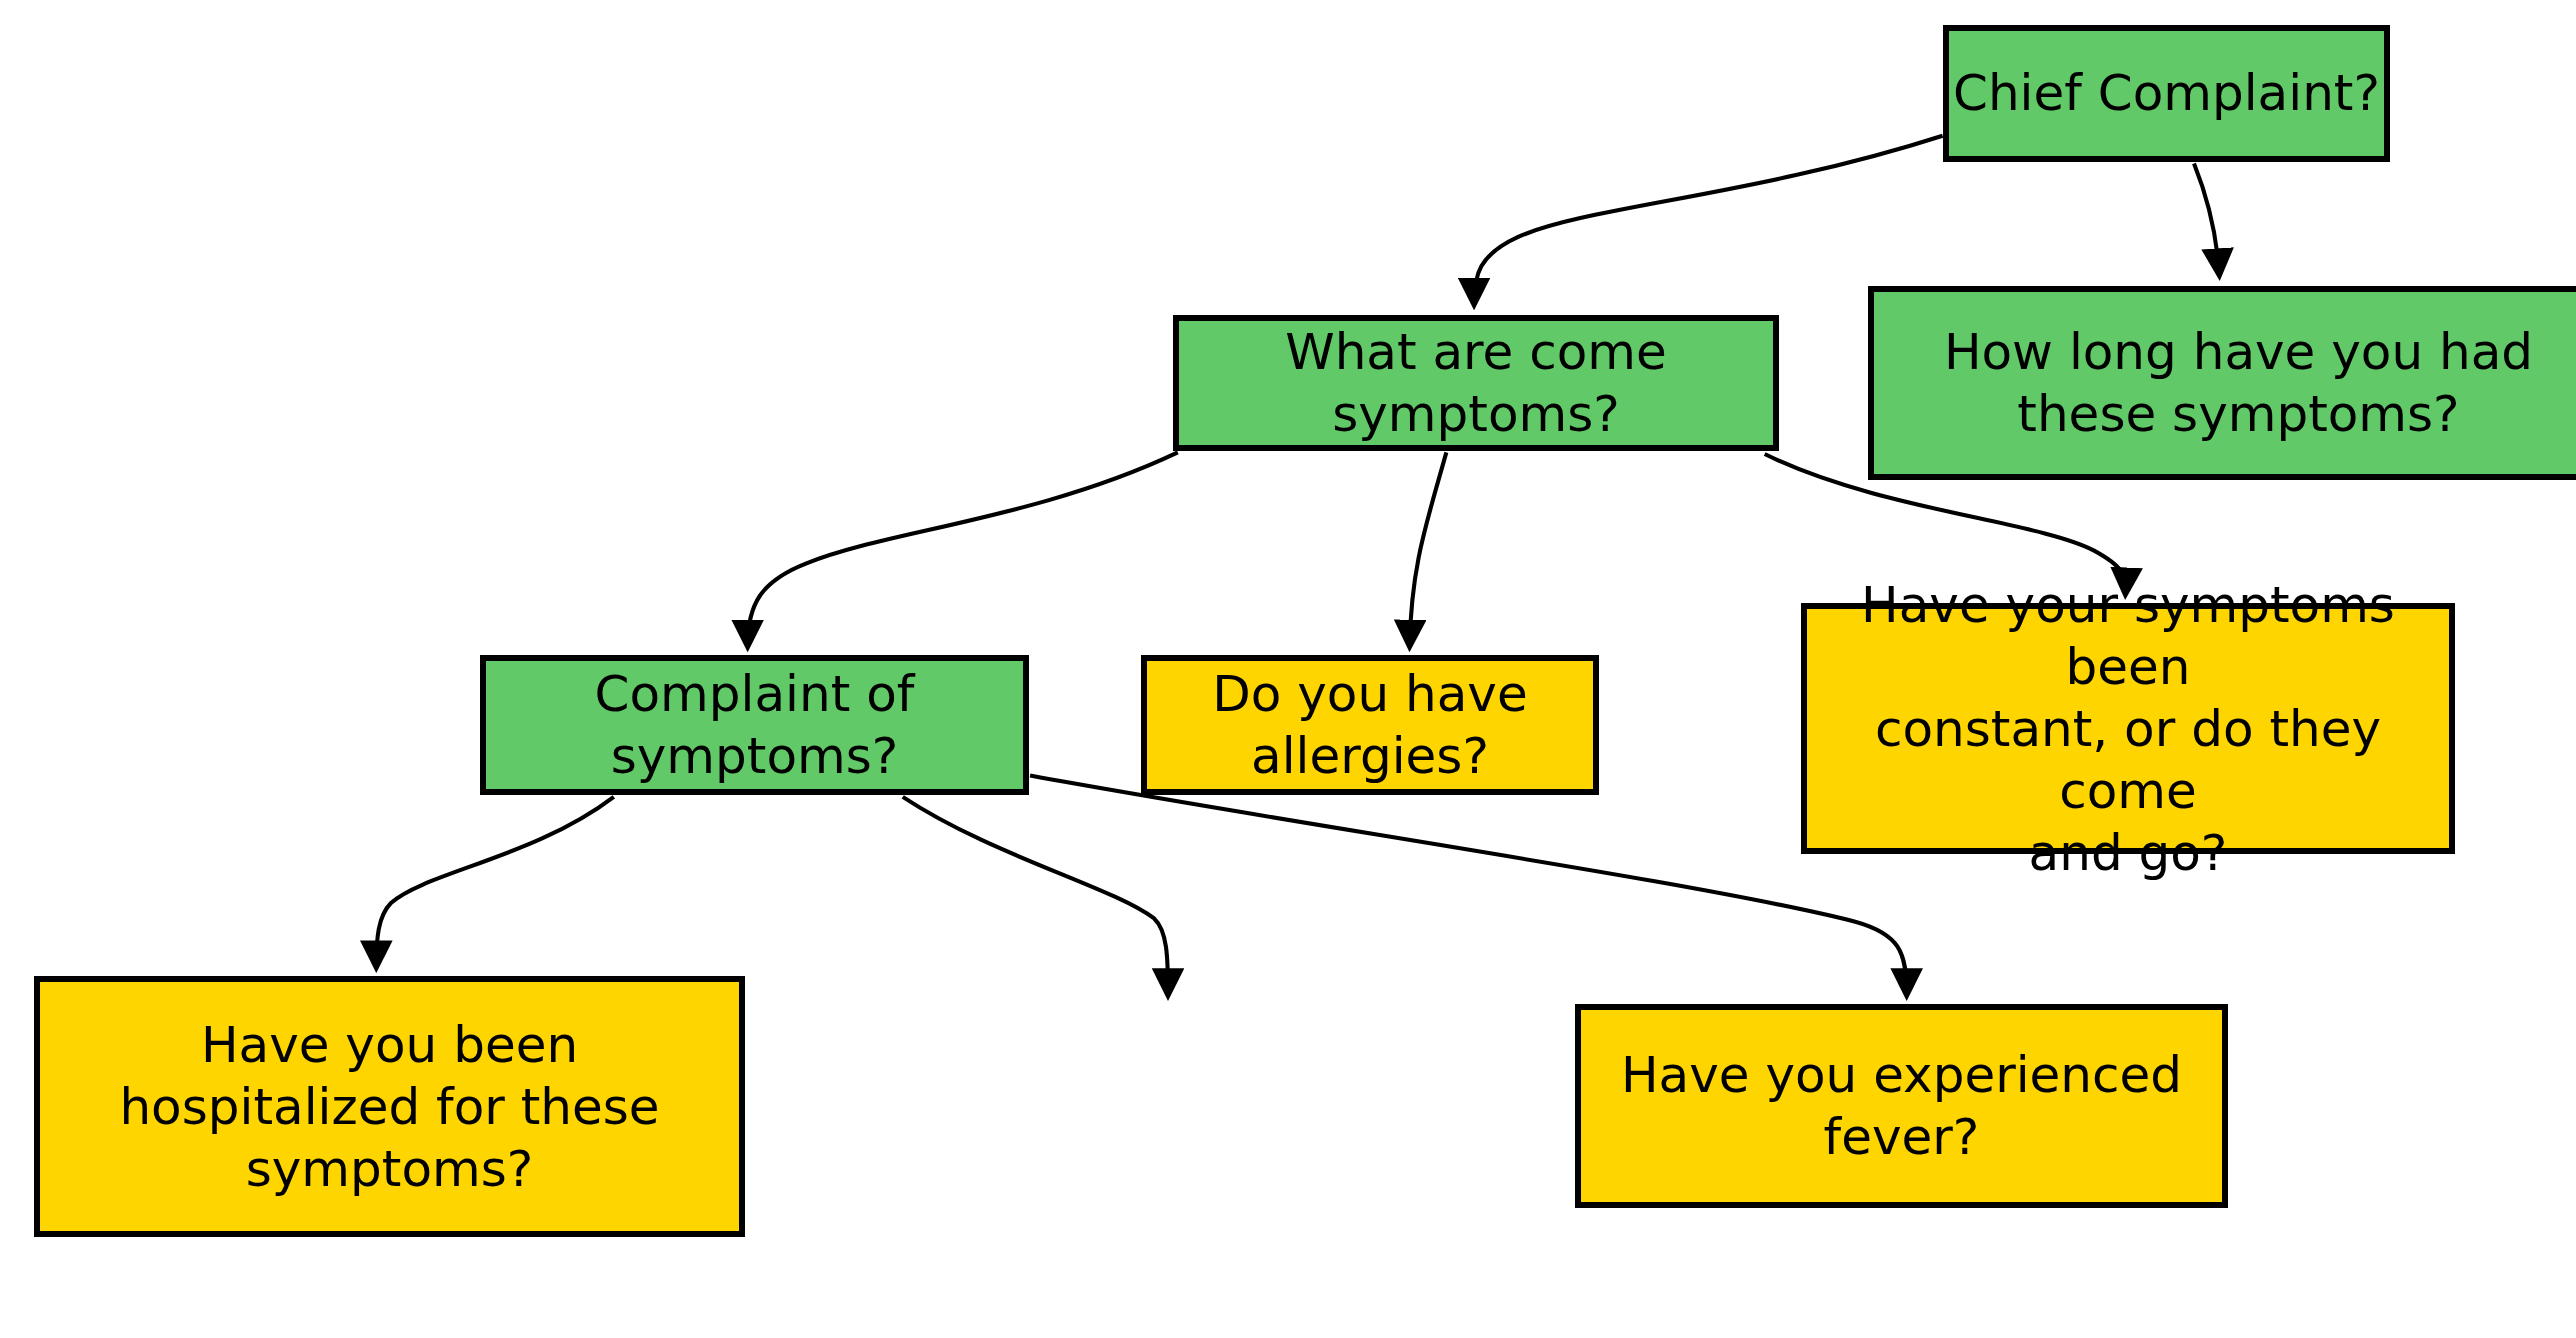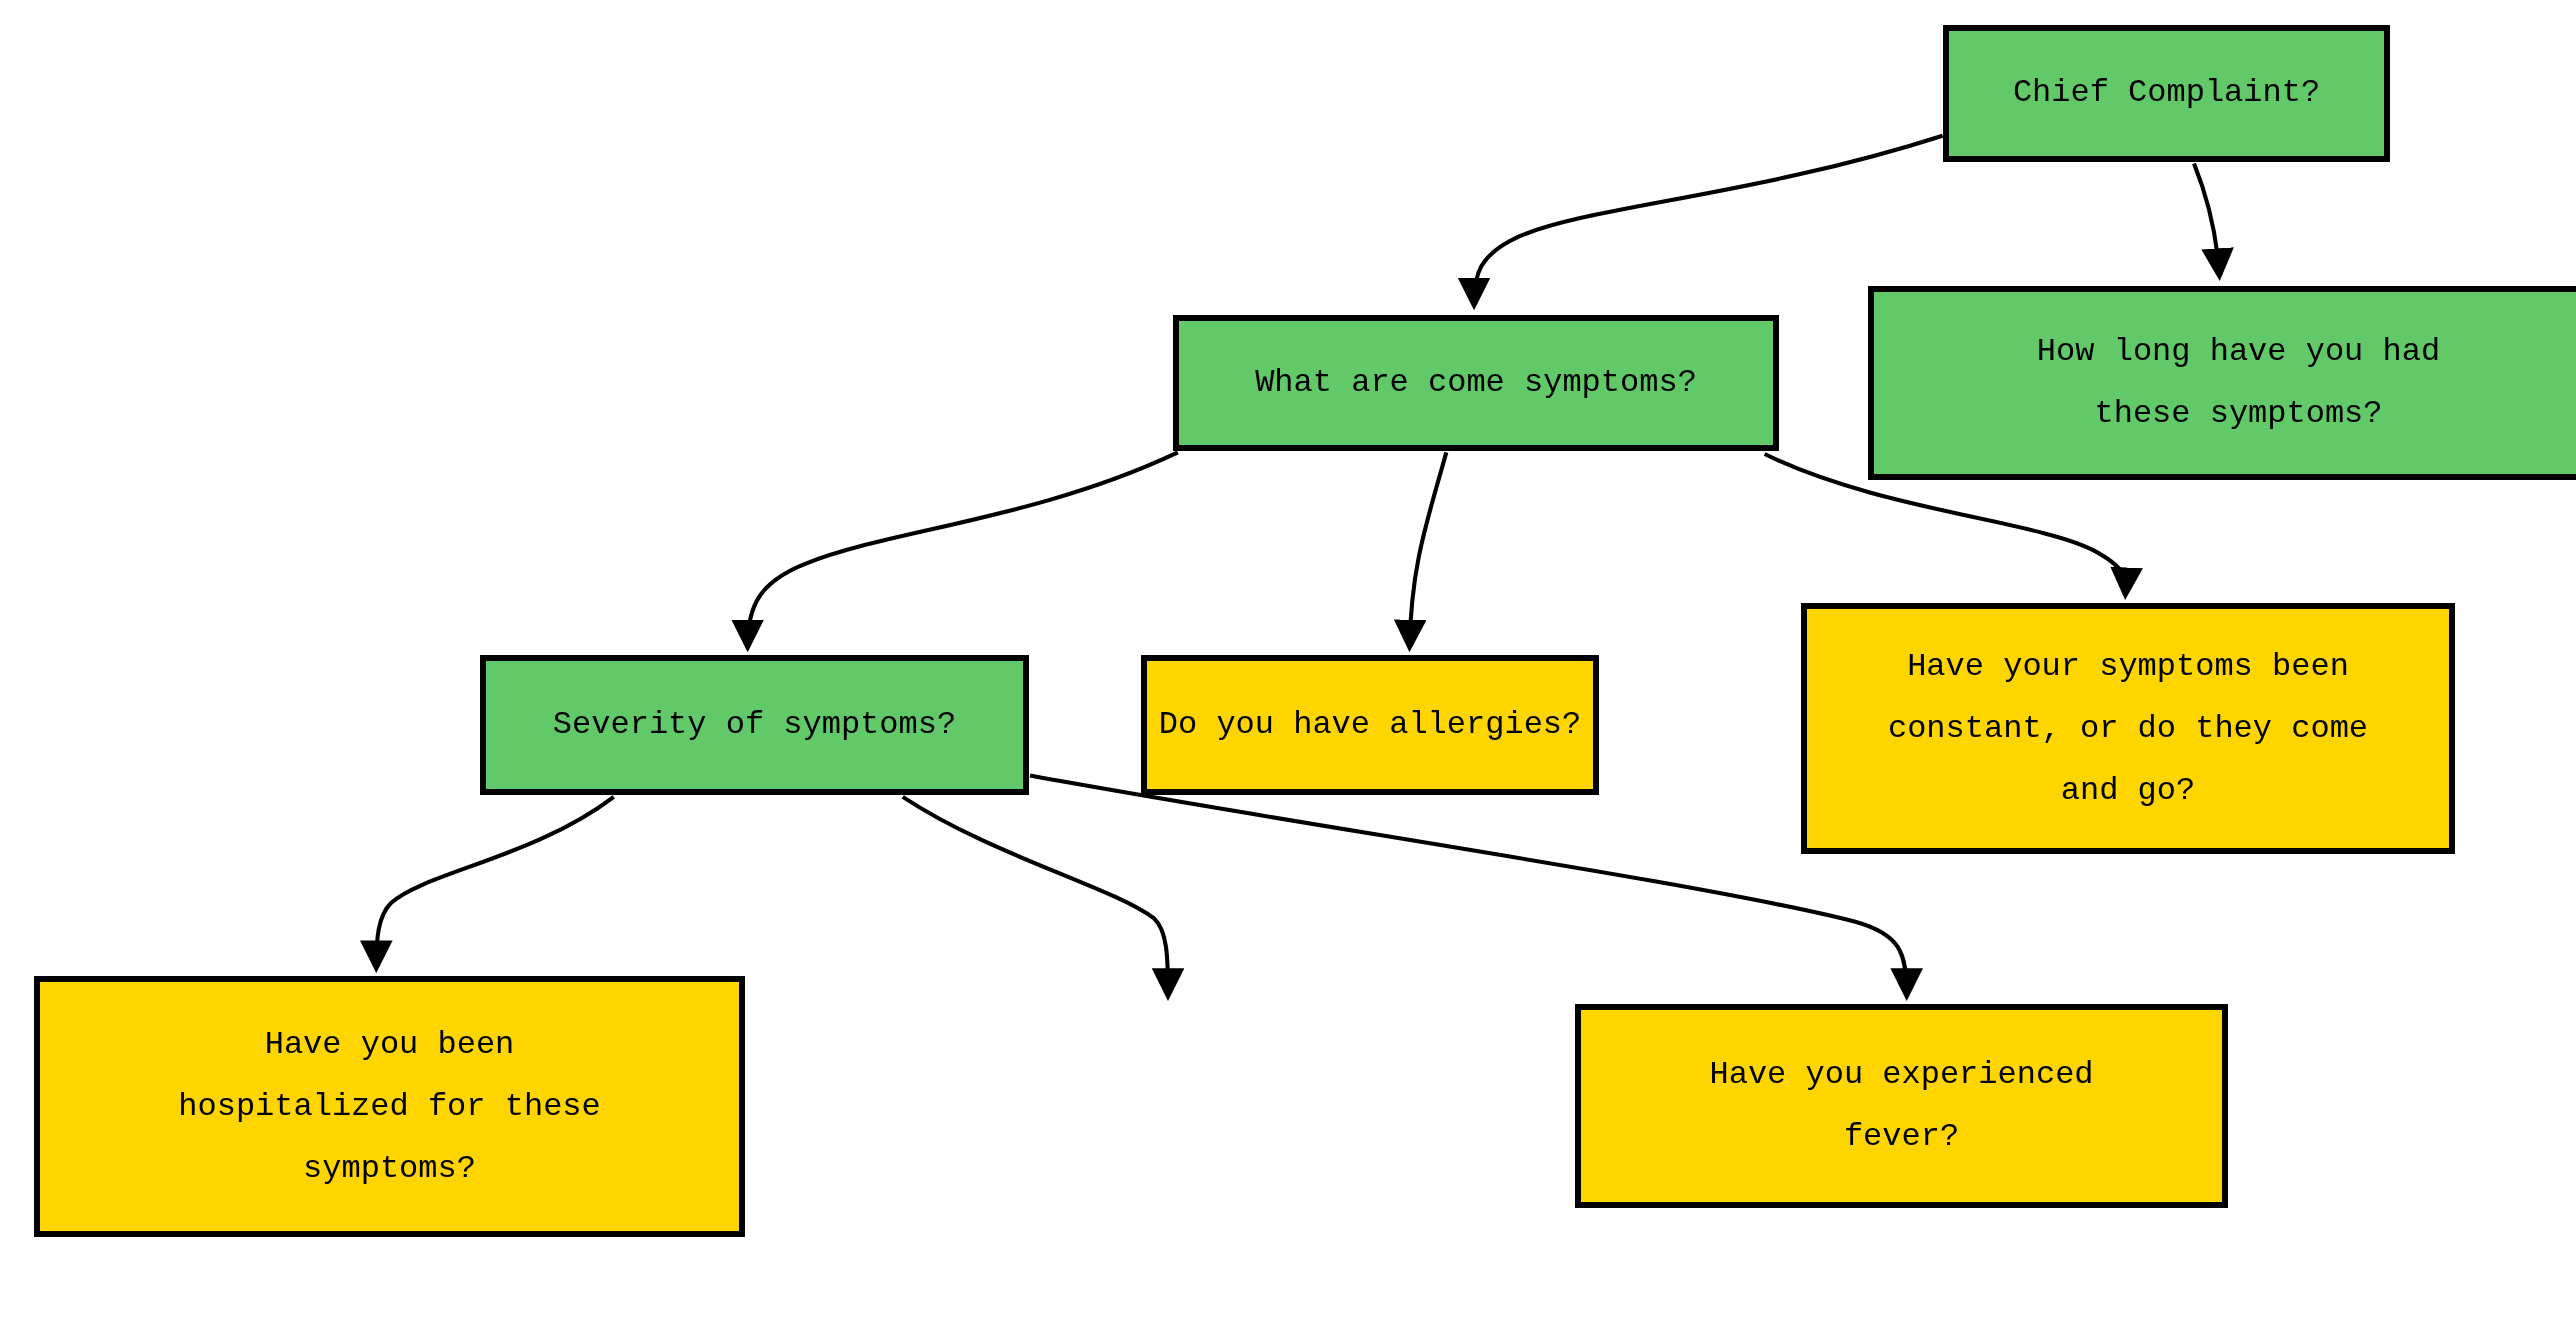--- a/index.html
+++ b/index.html
@@ -40,25 +40,24 @@
   }
   .node {
     position: absolute;
     z-index: 2;
     box-sizing: border-box;
     border: 6.5px solid var(--border);
     display: flex;
     align-items: center;
     justify-content: center;
     text-align: center;
-    font-size: 32px;
+    font-size: 50px;
     line-height: 62px;
     color: var(--text);
     white-space: pre-line;
-    font-family: Liberation Mono, monospace;
   }
   .node.green  { background: var(--green); }
   .node.yellow { background: var(--yellow); }
 </style>
 </head>
 <body>
 
 <div id="canvas">
 
   <svg class="edges" width="2576" height="1339" viewBox="0 0 3156 1640">
@@ -84,21 +83,21 @@
   <div class="node green" style="left:1173px; top:315px; width:606px; height:136px;">
     <span>What are come symptoms?</span>
   </div>
 
   <div class="node green" style="left:1868px; top:286px; width:741px; height:194px;">
     <span>How long have you had
 these symptoms?</span>
   </div>
 
   <div class="node green" style="left:480px; top:655px; width:549px; height:140px;">
-    <span>Severity of symptoms?</span>
+    <span>Complaint of symptoms?</span>
   </div>
 
   <div class="node yellow" style="left:1141px; top:655px; width:458px; height:140px;">
     <span>Do you have allergies?</span>
   </div>
 
   <div class="node yellow" style="left:1801px; top:603px; width:654px; height:251px;align-items:center;">
     <span>Have your symptoms been
 constant, or do they come
 and go?</span>

